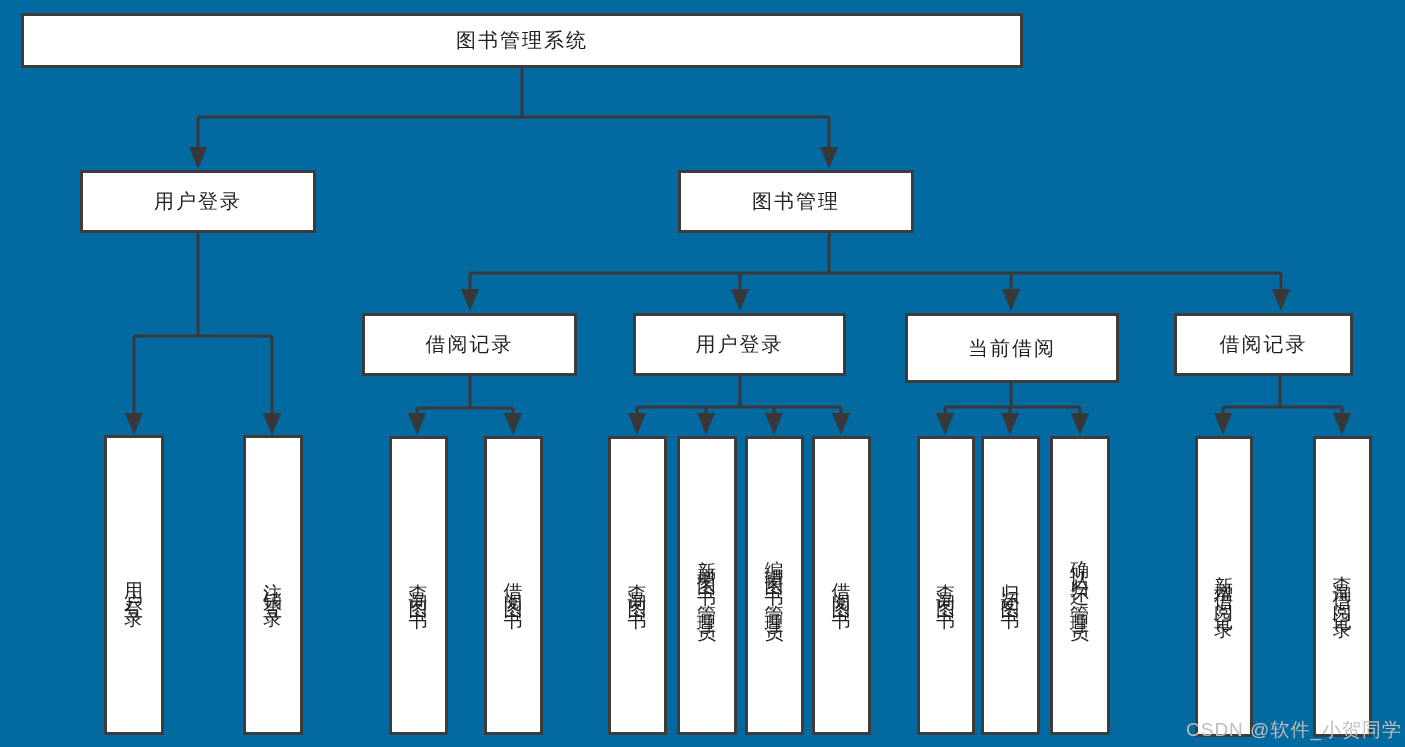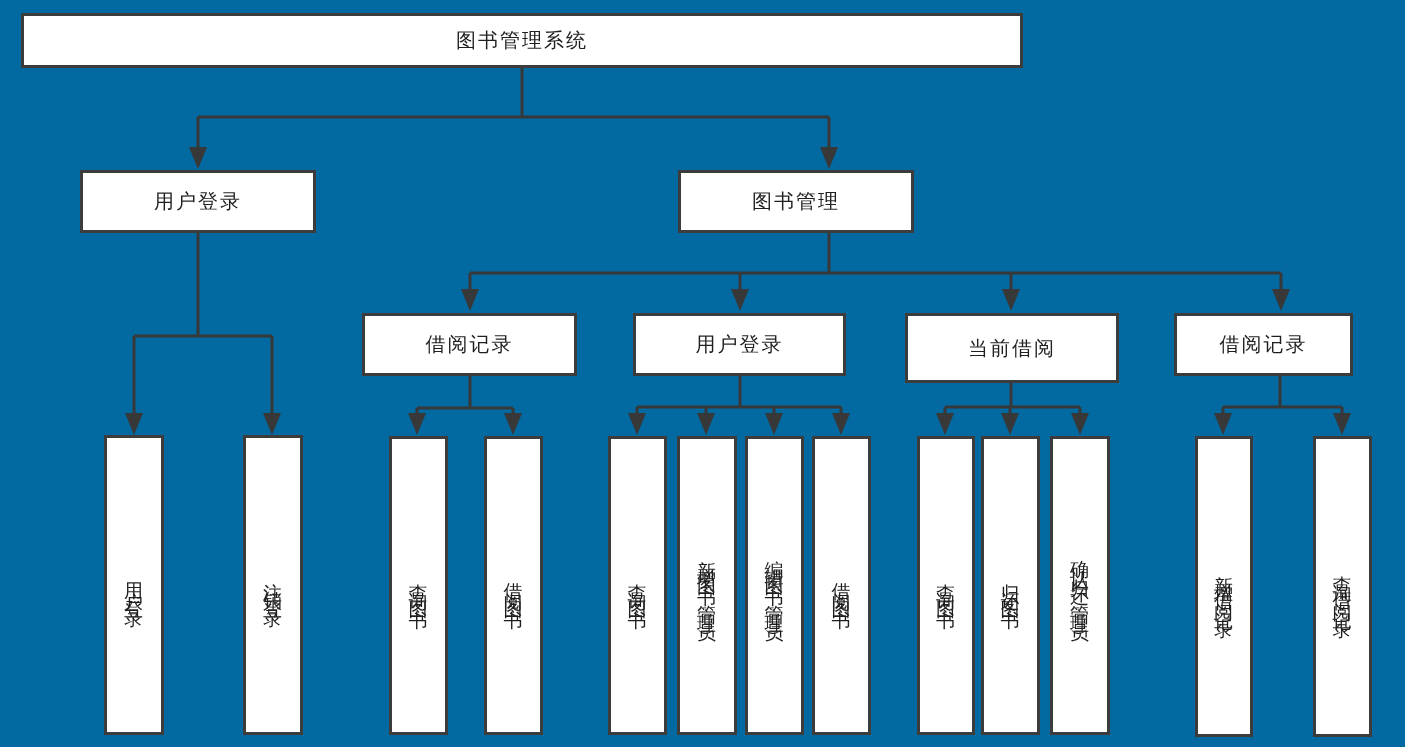--- a/index.html
+++ b/index.html
@@ -166,14 +166,15 @@
     <span>确认归还（管理员）</span>
   </div>
 
   <div class="box v" style="left:1195px;top:436px;width:58px;height:301px">
     <span>新增借阅记录</span>
   </div>
   <div class="box v" style="left:1313px;top:436px;width:59px;height:301px">
     <span>查询借阅记录</span>
   </div>
 
+  <div class="watermark">CSDN @软件_小贺同学</div>
 
 </div>
 
 </body></html>

